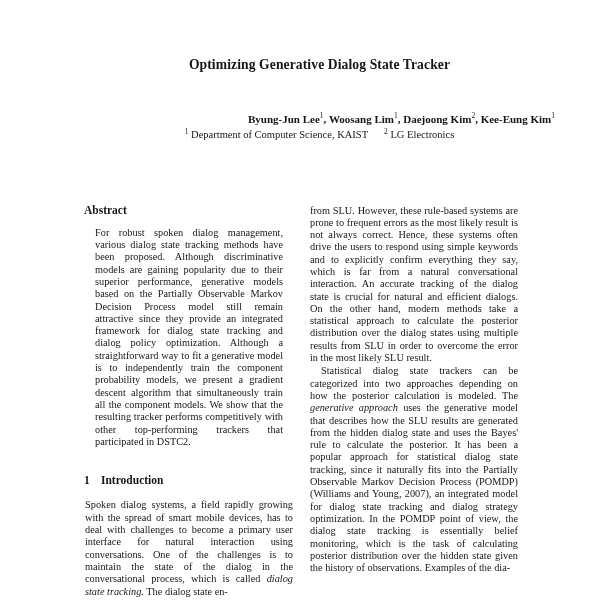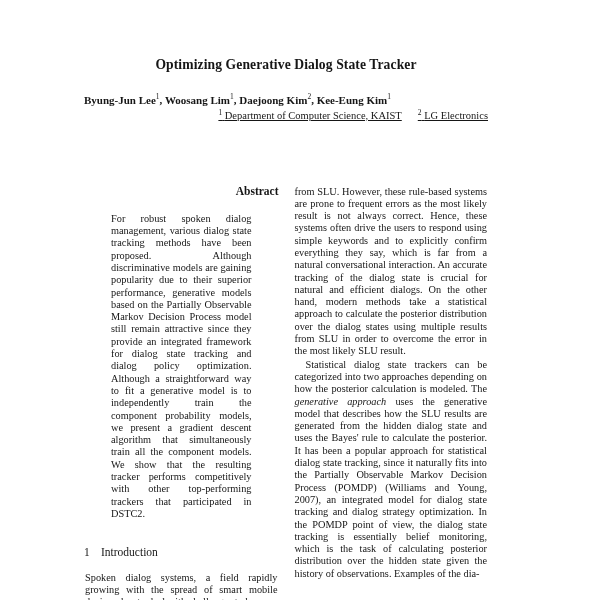--- a/index.html
+++ b/index.html
@@ -4,53 +4,53 @@
 <style>
   * { box-sizing: border-box; }
   html, body { margin: 0; padding: 0; }
   body {
     width: 600px; height: 600px; overflow: hidden;
     background: #ffffff; color: #161616;
     font-family: "Liberation Serif", "DejaVu Serif", serif;
   }
   .page {
     width: 600px; height: 465px;
-    padding: 56px 112px 0 84px;
+    padding: 56px 45px 0 84px;
     background: #ffffff;
   }
   .title {
     text-align: center; font-weight: bold;
     font-size: 13.6px; line-height: 17.5px;
     letter-spacing: 0.1px;
   }
   .authors {
-    margin-top: 20px; text-align: left; font-size: 11px;
+    margin-top: 39px; text-align: right; font-size: 11px;
   }
   .authors .b { font-weight: bold; }
   sup {
     font-size: 7.5px; vertical-align: super; line-height: 0;
   }
   .affil {
-    margin-top: 4px; text-align: right; font-size: 10.5px; text-decoration: underline;
+    margin-top: 4px; text-align: center; font-size: 10.5px;
   }
   .affil-gap { display: inline-block; width: 16px; }
   .columns {
     margin-top: 64px; display: flex; gap: 15px;
   }
   .col {
     width: 210px; font-size: 10.3px; line-height: 12.3px;
     text-align: justify;
   }
   .abs-head {
-    text-align: right; font-weight: bold; font-size: 11.5px;
+    text-align: left; font-weight: bold; font-size: 11.5px;
     margin-bottom: 11px;
   }
-  .abs-body { margin: 16px; padding: 0 11px; }
+  .abs-body { margin: 0; padding: 0 11px; }
   .sec-head {
-    font-weight: normal; font-size: 11.5px;
+    font-weight: bold; font-size: 11.5px;
     margin-top: 26px; margin-bottom: 13px;
   }
   .sec-num { display: inline-block; width: 17px; }
   p.body-par { margin: 1px; }
   p.indent { text-indent: 11px; }
   i { font-style: italic; }
 </style>
 </head>
 <body>
 

